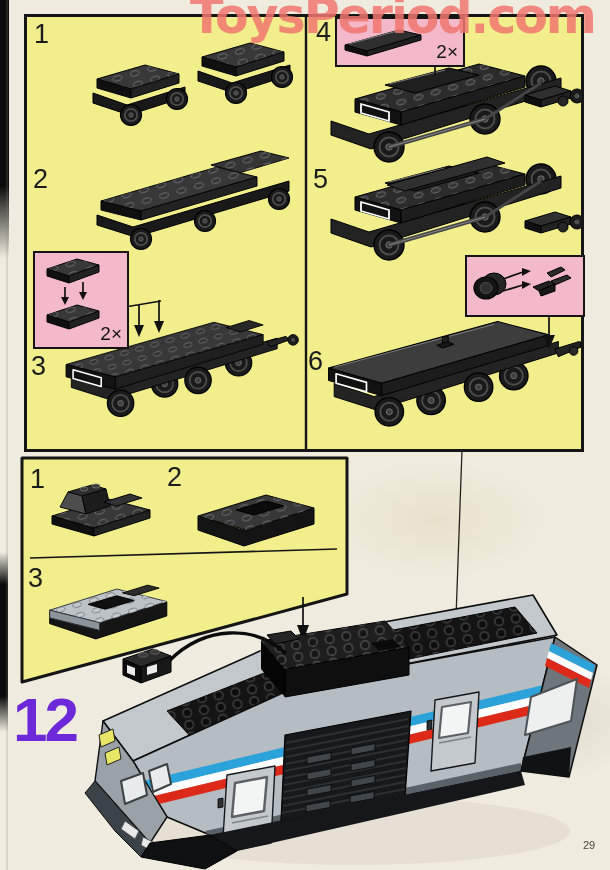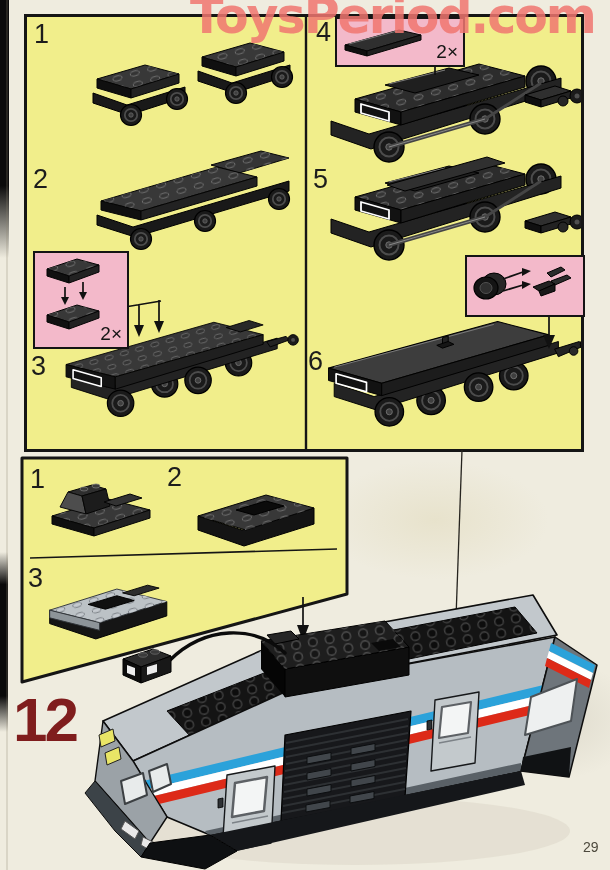--- a/index.html
+++ b/index.html
@@ -22,25 +22,25 @@
   .stepnum{position:absolute;font-size:27px;color:#1c1c1c;line-height:1;}
   .callout{position:absolute;background:#f3b9ca;border:2px solid #141414;}
   .cnt{position:absolute;right:5px;bottom:2px;font-size:19px;color:#151515;}
 
   .panel-sub{position:absolute;left:20px;top:454px;width:330px;height:232px;}
   .panel-sub svg{position:absolute;left:0;top:0;}
 
   .overlay{position:absolute;left:0;top:0;pointer-events:none;}
 
   .bignum{position:absolute;left:13px;top:684px;font-size:62px;font-weight:bold;
-          letter-spacing:-3px;color:#7f1d1d;}
+          letter-spacing:-3px;color:#6d28d9;}
   .watermark{position:absolute;left:190px;top:-12px;font-size:49px;font-weight:bold;
              font-family:"DejaVu Sans",sans-serif;letter-spacing:-2px;
              color:rgba(240,118,112,.85);z-index:9;white-space:nowrap;}
-  .pageno{position:absolute;left:583px;top:839px;font-size:14px;color:#4c483c;}
+  .pageno{position:absolute;left:583px;top:839px;font-size:11px;color:#4c483c;}
 
   svg path,svg polygon{stroke-linejoin:round;}
   .arr{stroke:#111;stroke-width:1.7;fill:none;}
   .arrh{fill:#111;stroke:none;}
   .hl{stroke:#7d7d7d;stroke-width:1;fill:none;}
 </style>
 </head>
 <body>
 
 <div class="page">

